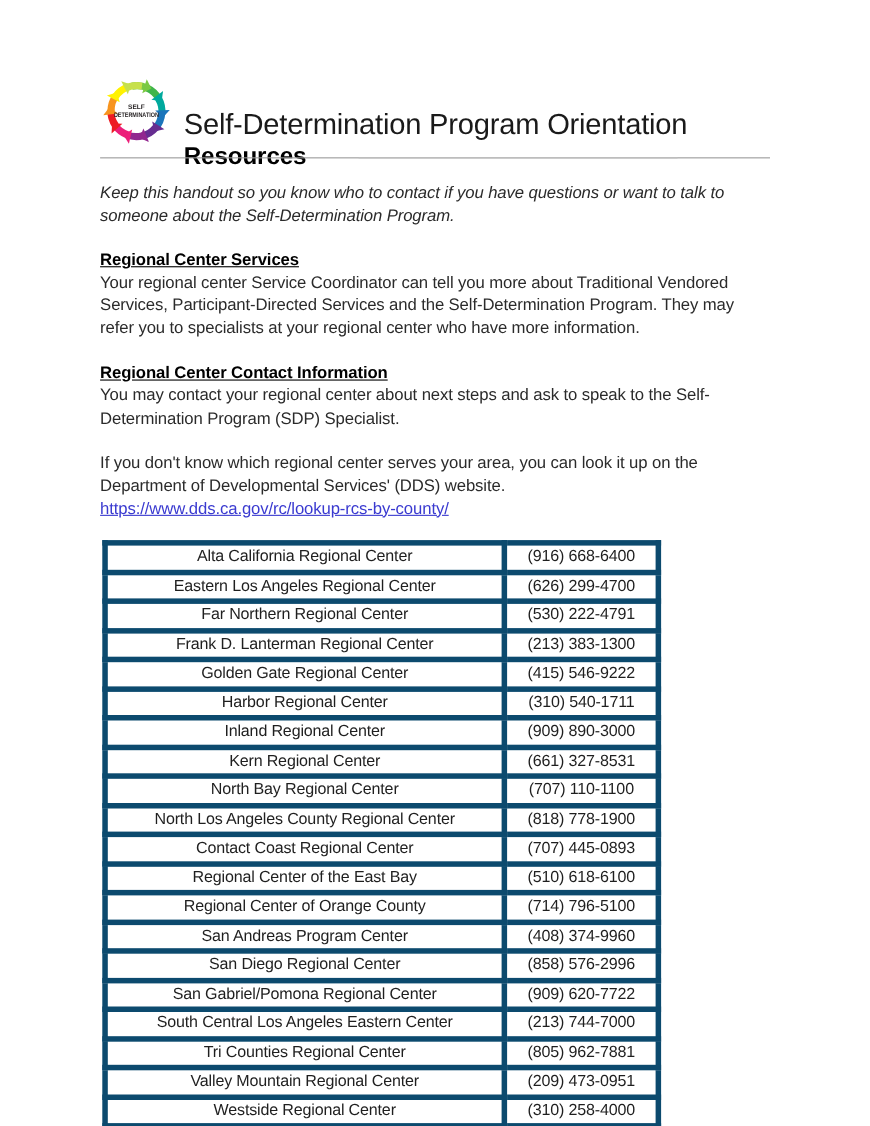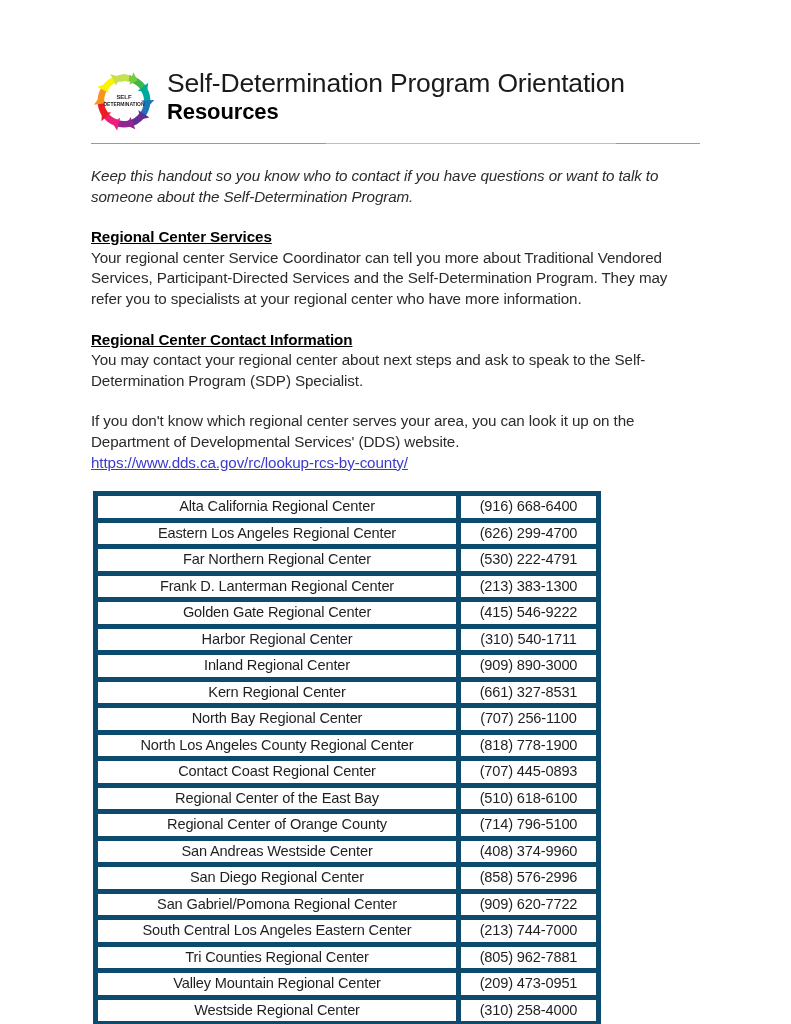--- a/index.html
+++ b/index.html
@@ -39,20 +39,21 @@
     width: 66px;
     height: 66px;
     flex: 0 0 66px;
     position: relative;
     margin-top: 2px;
   }
   .logo svg { display: block; }
   .header-titles {
     margin-left: 10px;
     padding-top: 2px;
+    margin-top: 30px;
   }
   .title-main {
     font-size: 26.5px;
     line-height: 30px;
     font-weight: 400;
     letter-spacing: -0.2px;
     white-space: nowrap;
     color: #1a1a1a;
   }
   .title-sub {
@@ -243,40 +244,40 @@
         <tr>
           <td class="name">Inland Regional Center</td>
           <td class="phone">(909) 890-3000</td>
         </tr>
         <tr>
           <td class="name">Kern Regional Center</td>
           <td class="phone">(661) 327-8531</td>
         </tr>
         <tr>
           <td class="name">North Bay Regional Center</td>
-          <td class="phone">(707) 256-1100</td>
+          <td class="phone">(707) 110-1100</td>
         </tr>
         <tr>
           <td class="name">North Los Angeles County Regional Center</td>
           <td class="phone">(818) 778-1900</td>
         </tr>
         <tr>
           <td class="name">Contact Coast Regional Center</td>
           <td class="phone">(707) 445-0893</td>
         </tr>
         <tr>
           <td class="name">Regional Center of the East Bay</td>
           <td class="phone">(510) 618-6100</td>
         </tr>
         <tr>
           <td class="name">Regional Center of Orange County</td>
           <td class="phone">(714) 796-5100</td>
         </tr>
         <tr>
-          <td class="name">San Andreas Westside Center</td>
+          <td class="name">San Andreas Program Center</td>
           <td class="phone">(408) 374-9960</td>
         </tr>
         <tr>
           <td class="name">San Diego Regional Center</td>
           <td class="phone">(858) 576-2996</td>
         </tr>
         <tr>
           <td class="name">San Gabriel/Pomona Regional Center</td>
           <td class="phone">(909) 620-7722</td>
         </tr>

